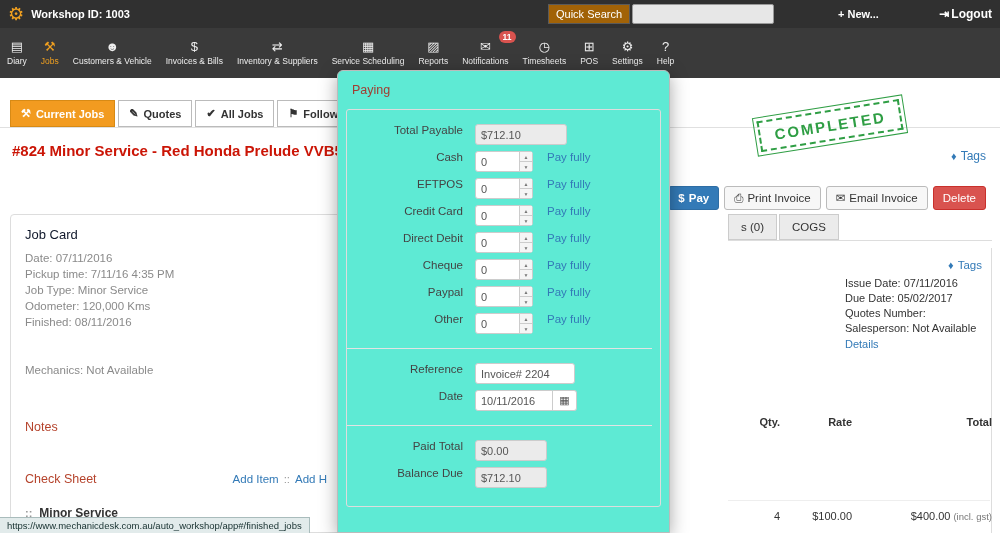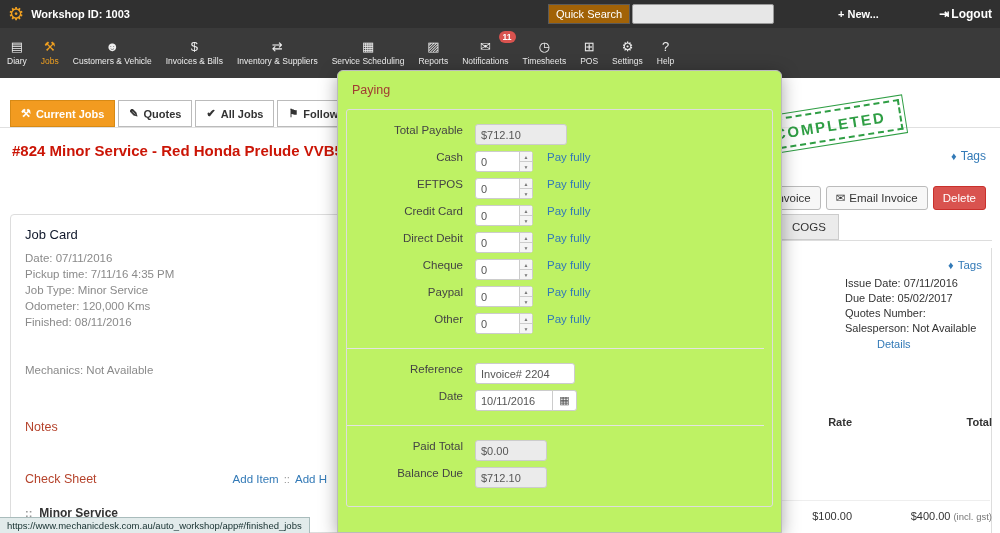--- a/index.html
+++ b/index.html
@@ -43,21 +43,21 @@
   .btn-pay { background: #337ab7; border-color: #2e6da4; color: #fff; font-weight: bold; }
   .btn-delete { background: #d9534f; border-color: #c9302c; color: #fff; }
 
   
   .inv-tabs { position: absolute; top: 214px; left: 728px; display: flex; z-index: 2; }
   .itab { font-size: 11.5px; padding: 6px 12px; border: 1px solid #ccc; background: #ebebeb; color: #333; cursor: pointer; margin-right: 2px; }
   .inv-rule { position: absolute; top: 240px; left: 728px; right: 8px; border-bottom: 1px solid #ddd; z-index: 1; }
   .inv-right-border { position: absolute; top: 248px; bottom: 0; right: 8px; border-right: 1px solid #ddd; z-index: 1; }
   .tags-inv { position: absolute; top: 259px; right: 18px; z-index: 2; }
   .inv-fields { position: absolute; top: 276px; left: 845px; width: 150px; font-size: 11px; color: #333; line-height: 15px; z-index: 2; }
-  .details-link { color: #337ab7; cursor: pointer; text-decoration: none; display: inline-block; margin-top: 1px; margin-left: 32px; }
+  .details-link { color: #337ab7; cursor: pointer; text-decoration: none; display: inline-block; margin-top: 1px; }
   .inv-thead { position: absolute; top: 416px; left: 735px; display: flex; font-size: 11px; font-weight: bold; color: #333; z-index: 2; }
   .inv-row { position: absolute; top: 510px; left: 735px; display: flex; font-size: 11px; color: #333; z-index: 2; }
   .c-qty { width: 45px; text-align: right; }
   .c-rate { width: 72px; text-align: right; }
   .c-total { width: 140px; text-align: right; }
   .total-suffix { font-size: 9.5px; color: #777; margin-left: 3px; }
   .row-rule { position: absolute; top: 500px; left: 728px; right: 10px; border-bottom: 1px solid #eee; z-index: 1; }
 
   
   .job-card { position: absolute; top: 214px; left: 10px; width: 332px; height: 319px; border: 1px solid #ddd; border-radius: 4px; padding: 12px 14px; z-index: 2; background: #fff; overflow: hidden; }
@@ -70,21 +70,21 @@
   .cs-links { font-size: 11.5px; white-space: nowrap; }
   .cs-links a { color: #337ab7; text-decoration: none; cursor: pointer; }
   .cs-sep { color: #999; margin: 0 5px; }
   .section-row { margin-top: 20px; display: flex; align-items: center; gap: 7px; }
   .handle { color: #999; font-size: 11px; font-weight: bold; cursor: grab; }
   .sec-name { font-size: 12px; font-weight: bold; color: #333; }
   .check-row { margin-top: 15px; margin-left: 18px; display: flex; align-items: center; gap: 7px; }
   .check-label { font-family: "DejaVu Sans Mono", monospace; font-size: 10.5px; color: #555; }
 
   
-  .modal { position: absolute; left: 337px; top: 70px; width: 445px; height: 463px; background: #bef264; border: 1px solid #bbb; border-radius: 6px 6px 0 0; box-shadow: 0 4px 18px rgba(0,0,0,.35); z-index: 50; }
+  .modal { position: absolute; left: 337px; top: 70px; width: 333px; height: 463px; background: #5eead4; border: 1px solid #bbb; border-radius: 6px 6px 0 0; box-shadow: 0 4px 18px rgba(0,0,0,.35); z-index: 50; }
   .modal-header { padding: 9px 14px 7px; }
   .modal-title { color: #a13c32; font-size: 12.5px; }
   .modal-well { margin: 4px 8px 0; border: 1px solid #ddd; border-radius: 3px; padding: 14px 8px 0 0; height: 398px; overflow: hidden; }
   .m-row { display: flex; align-items: flex-start; margin-bottom: 6px; }
   .m-label { width: 128px; text-align: right; padding-right: 12px; font-size: 11.5px; color: #444; flex: none; }
   .m-input { height: 21px; border: 1px solid #ccc; border-radius: 3px; font-size: 11px; padding: 0 5px; color: #555; background: #fff; font-family: "Liberation Sans", sans-serif; }
   .m-input.disabled { background: #ebebeb; }
   .w-total { width: 92px; }
   .w-num { width: 58px; padding-right: 16px; }
   .w-ref { width: 100px; }

